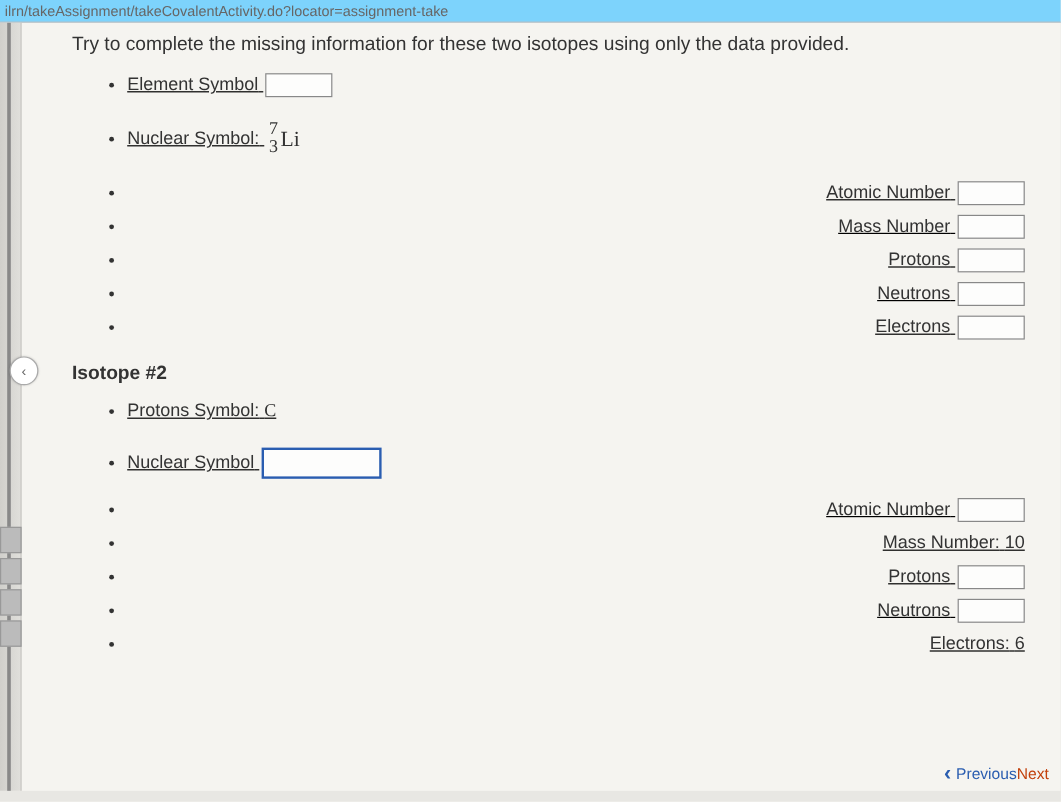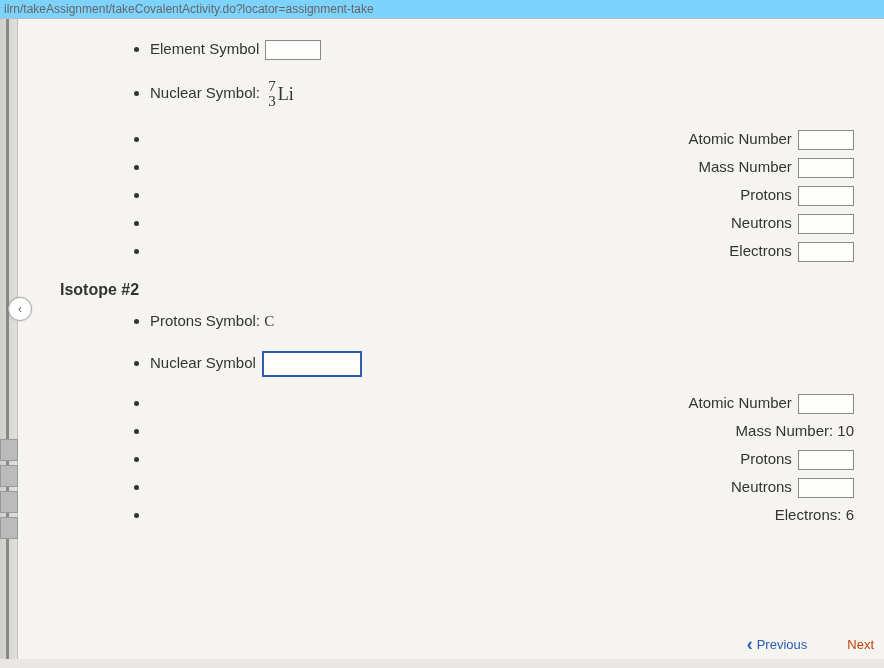--- a/index.html
+++ b/index.html
@@ -66,22 +66,23 @@
       margin-bottom: 10px;
       line-height: 1.4;
     }
     .section-title {
       font-size: 16px;
       color: #333;
       margin: 8px 0 10px 0;
     }
     ul.fields {
       list-style: disc;
-      margin-left: 90px;
+      margin-left: 46px;
       padding: 0;
+      text-decoration: underline;
     }
     ul.fields li {
       font-size: 15px;
       color: #333;
       margin: 10px 0;
       line-height: 1.6;
     }
     ul.fields li.tight { margin: 4px 0; text-align: right; }
     .input-box {
       display: inline-block;
@@ -110,21 +111,20 @@
     }
     .nuclear .el {
       font-size: 18px;
       font-family: Georgia, serif;
     }
     .footer-nav {
       position: absolute;
       bottom: 4px;
       right: 10px;
       display: flex;
-      gap: 40px;
       align-items: center;
       font-size: 13px;
     }
     .prev-btn {
       color: #2a5db0;
       cursor: pointer;
       display: flex;
       align-items: center;
       gap: 4px;
     }
@@ -166,20 +166,21 @@
     <span>‹</span>
   </div>
 
   <div class="thumb-strip">
     <div class="thumb"></div>
     <div class="thumb"></div>
     <div class="thumb"></div>
     <div class="thumb"></div>
   </div>
 
+  <p class="prompt">Try to complete the missing information for these two isotopes using only the data provided.</p>
 
   <ul class="fields">
     <li>
       <span>Element Symbol</span>
       <span class="input-box"></span>
     </li>
     <li style="margin:18px 0;">
       <span>Nuclear Symbol:</span>
       <span class="nuclear">
         <span class="stack">

